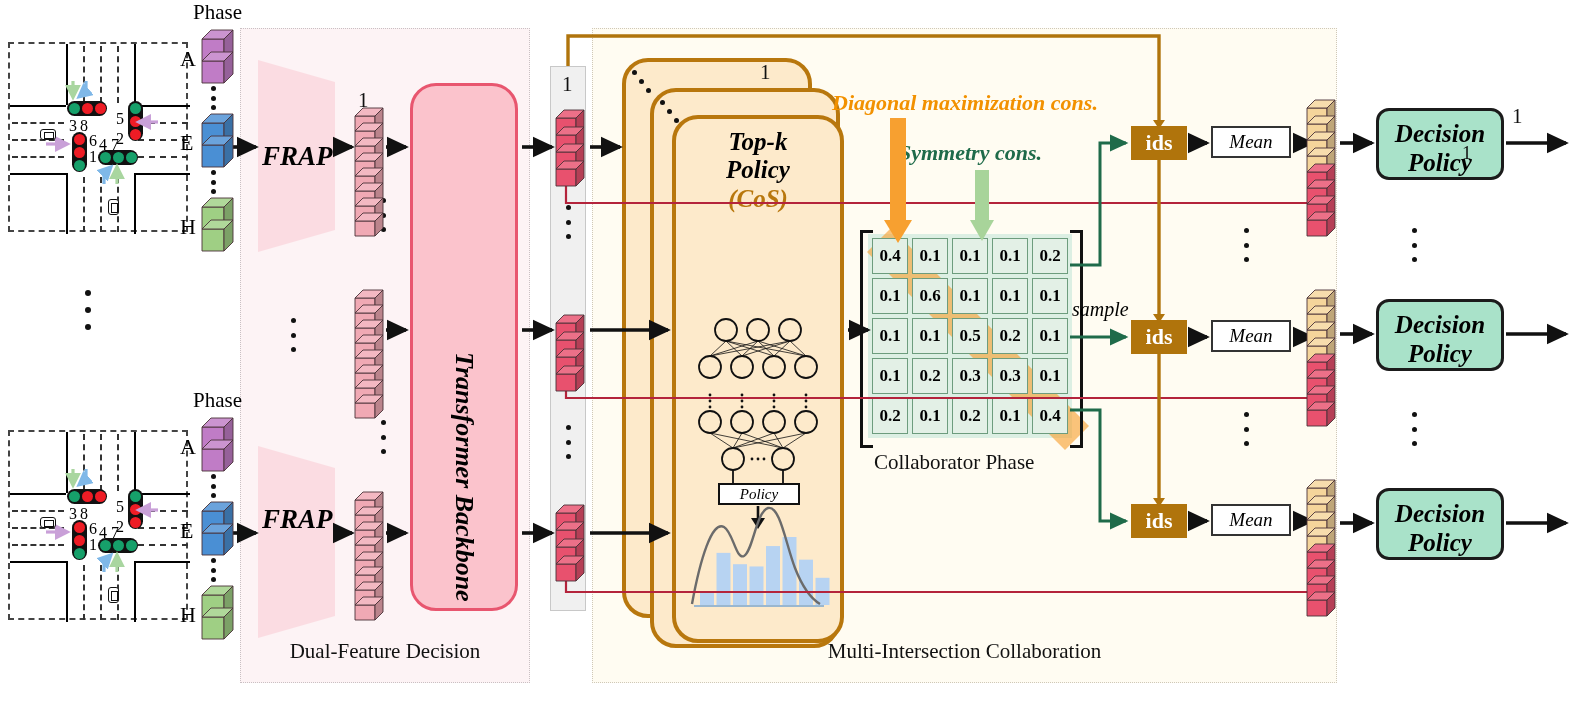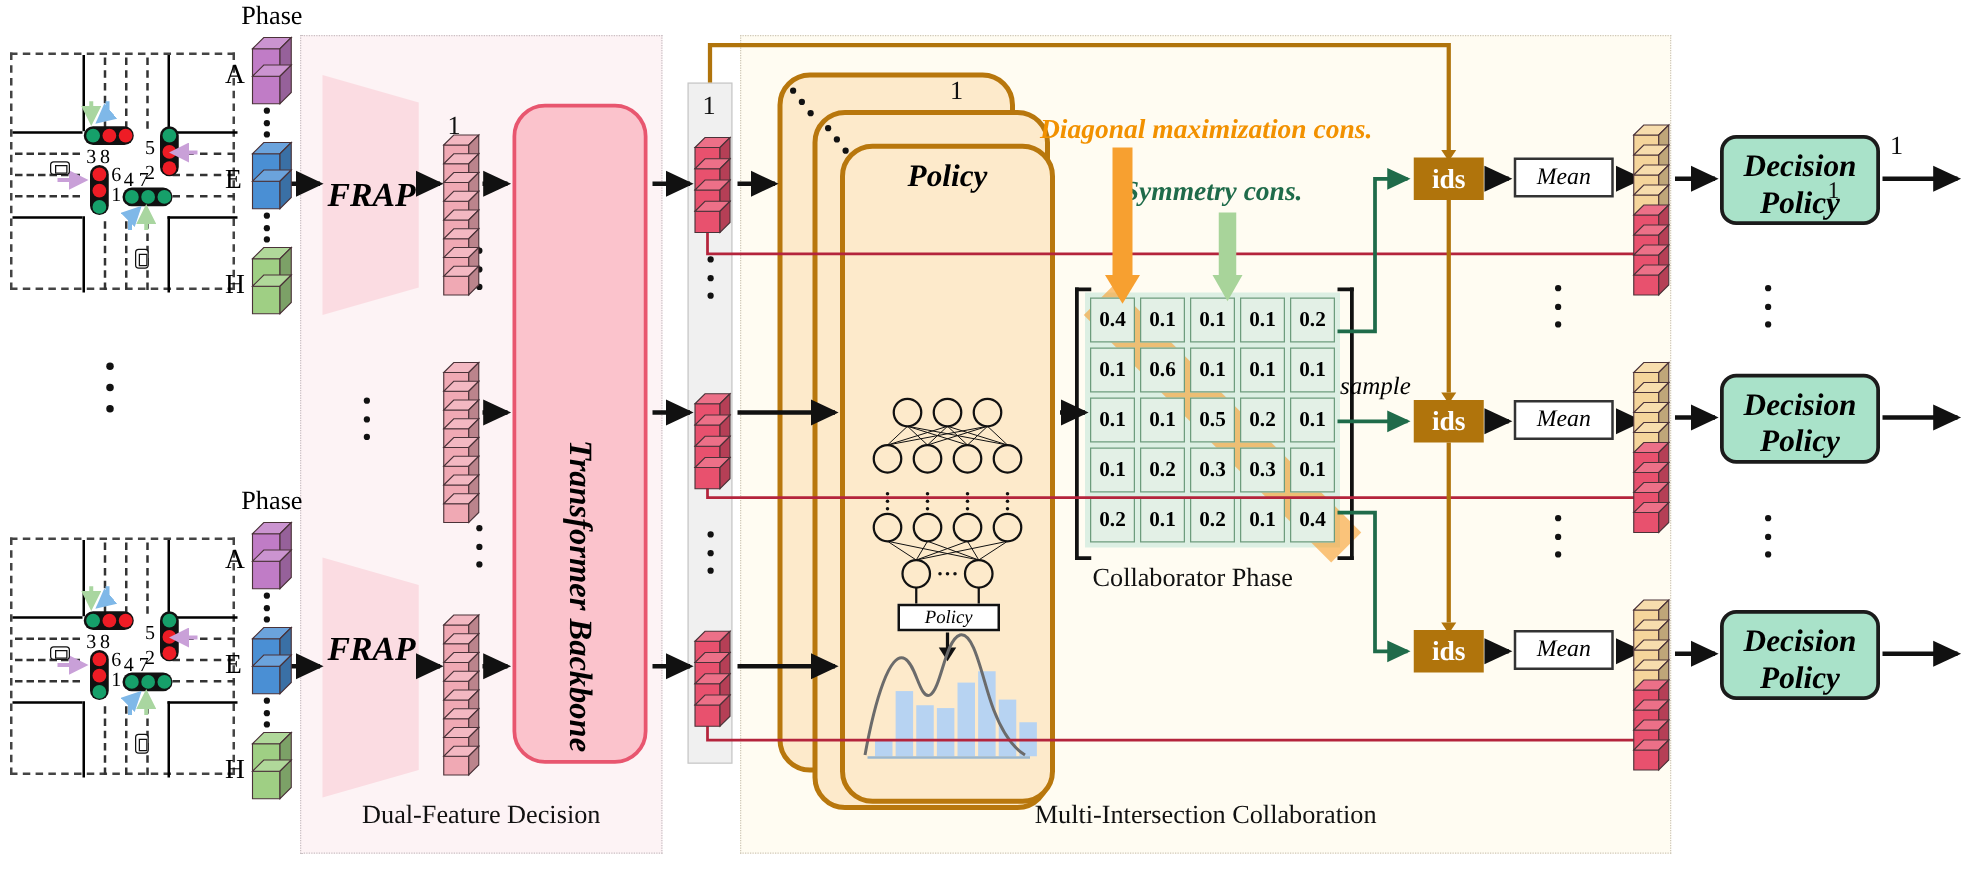--- a/index.html
+++ b/index.html
@@ -269,21 +269,23 @@
     <i style="left:7px;top:9px"></i>
     <i style="left:14px;top:18px"></i>
 </div>
 <div class="diagdots" style="left:660px;top:100px;width:26px;height:30px;">
   <i style="left:0;top:0"></i>
     <i style="left:7px;top:9px"></i>
     <i style="left:14px;top:18px"></i>
 </div>
 
 <div class="cos-txt nosel" style="left:672px;top:128px;width:172px;">
+  <div>Top-k</div>
   <div>Policy</div>
+  <div class="cos-hl">(CoS)</div>
 </div>
 
 <svg class="ov" id="nnsvg">
     <line x1="726" y1="341" x2="710" y2="356" stroke="#111" stroke-width="0.8"></line>
     <line x1="726" y1="341" x2="742" y2="356" stroke="#111" stroke-width="0.8"></line>
     <line x1="726" y1="341" x2="774" y2="356" stroke="#111" stroke-width="0.8"></line>
     <line x1="726" y1="341" x2="806" y2="356" stroke="#111" stroke-width="0.8"></line>
     <line x1="758" y1="341" x2="710" y2="356" stroke="#111" stroke-width="0.8"></line>
     <line x1="758" y1="341" x2="742" y2="356" stroke="#111" stroke-width="0.8"></line>
     <line x1="758" y1="341" x2="774" y2="356" stroke="#111" stroke-width="0.8"></line>

